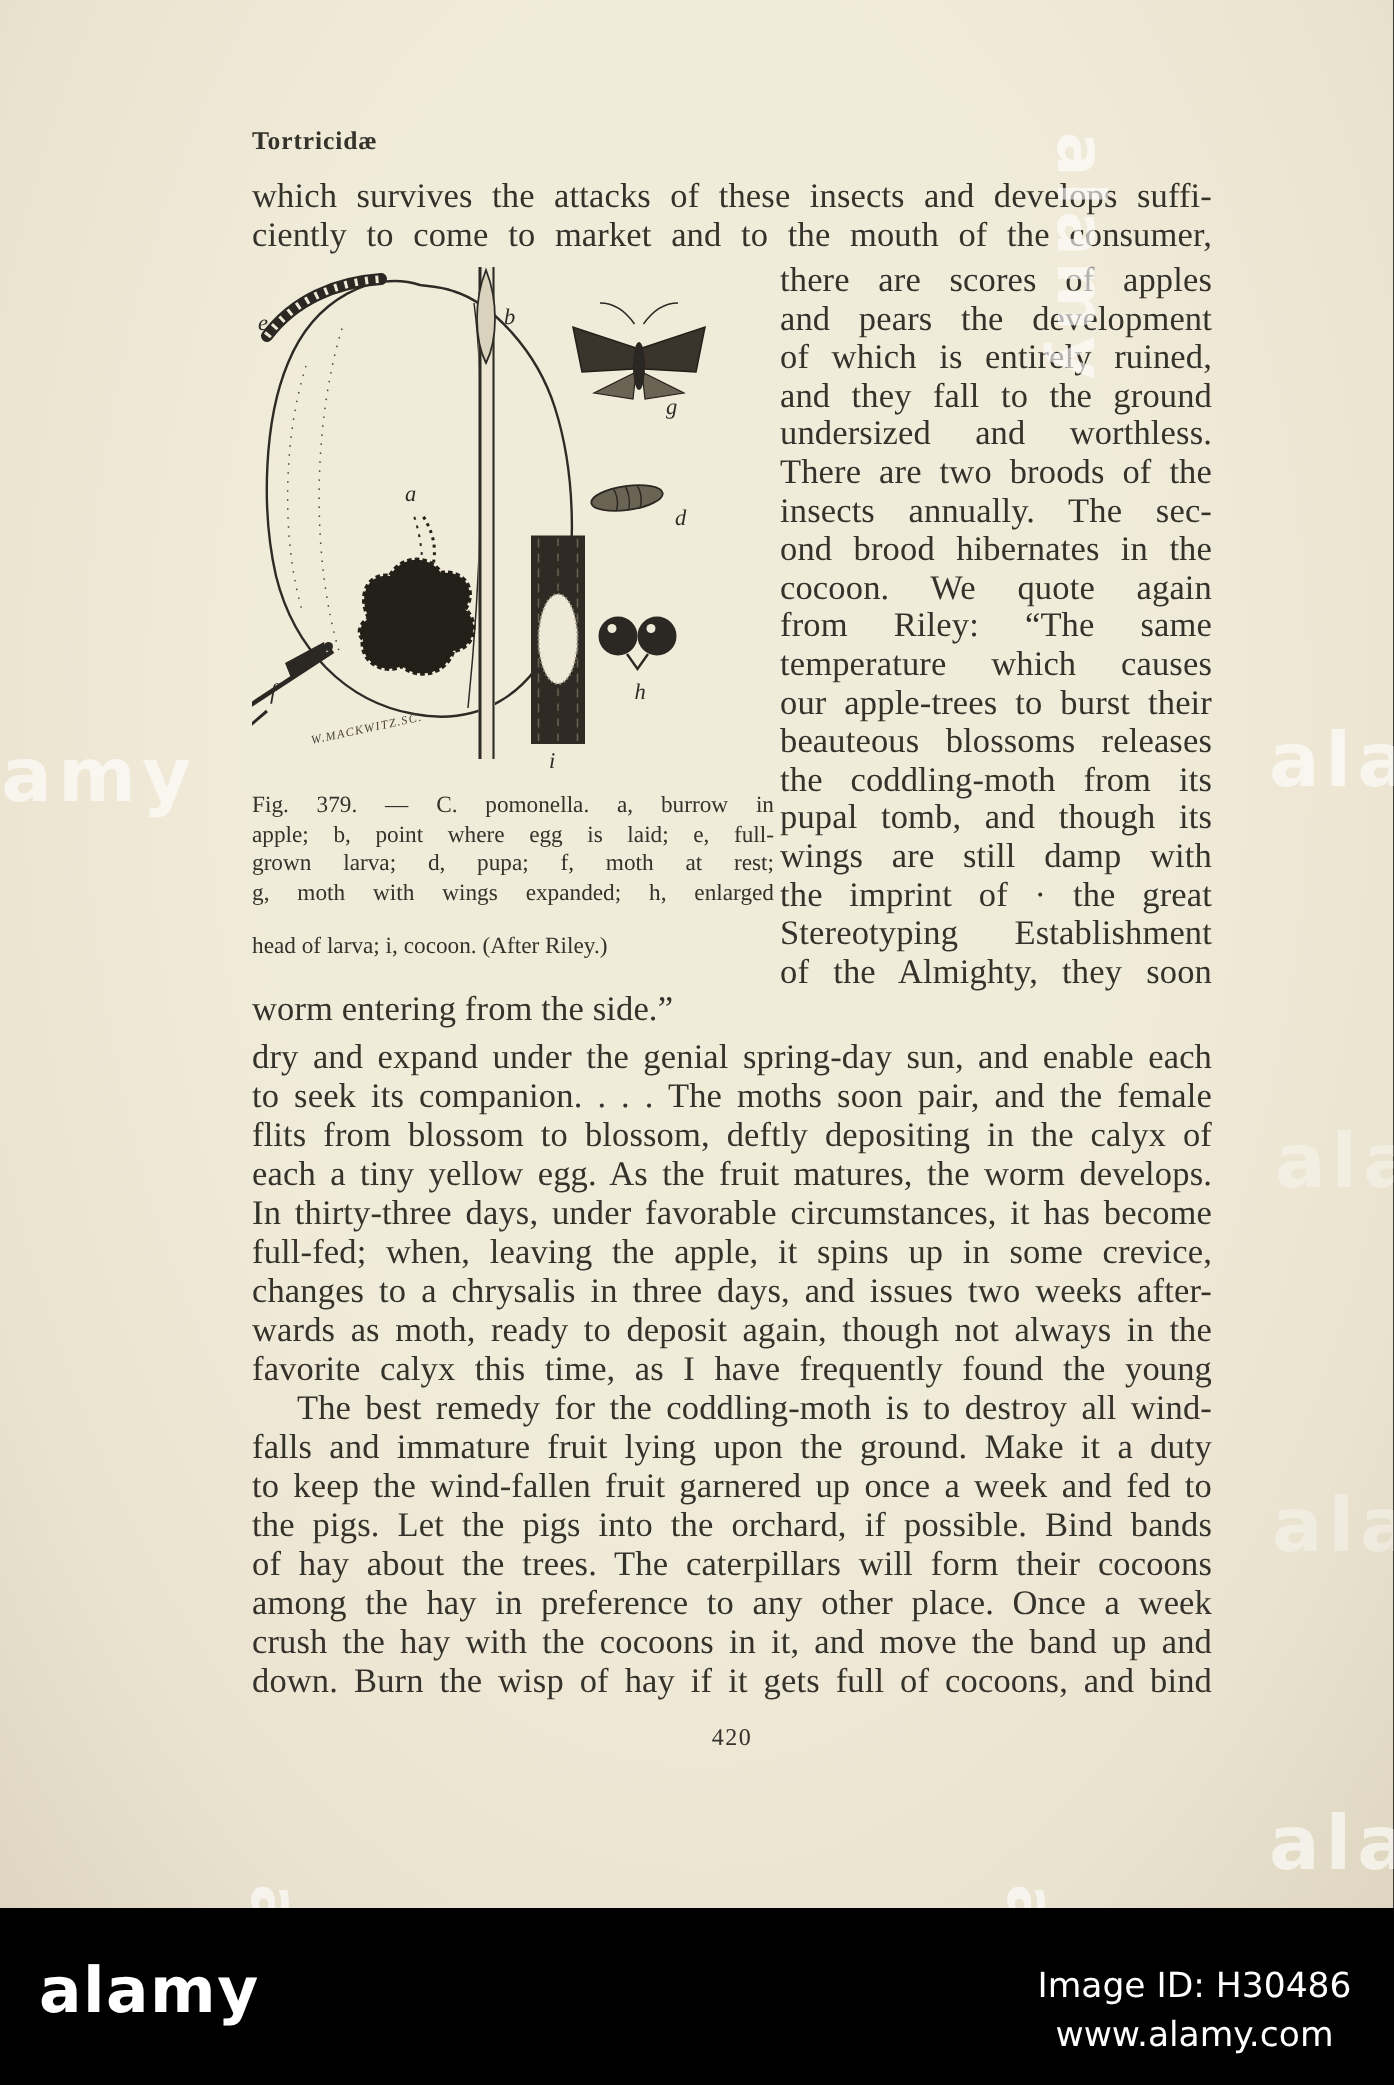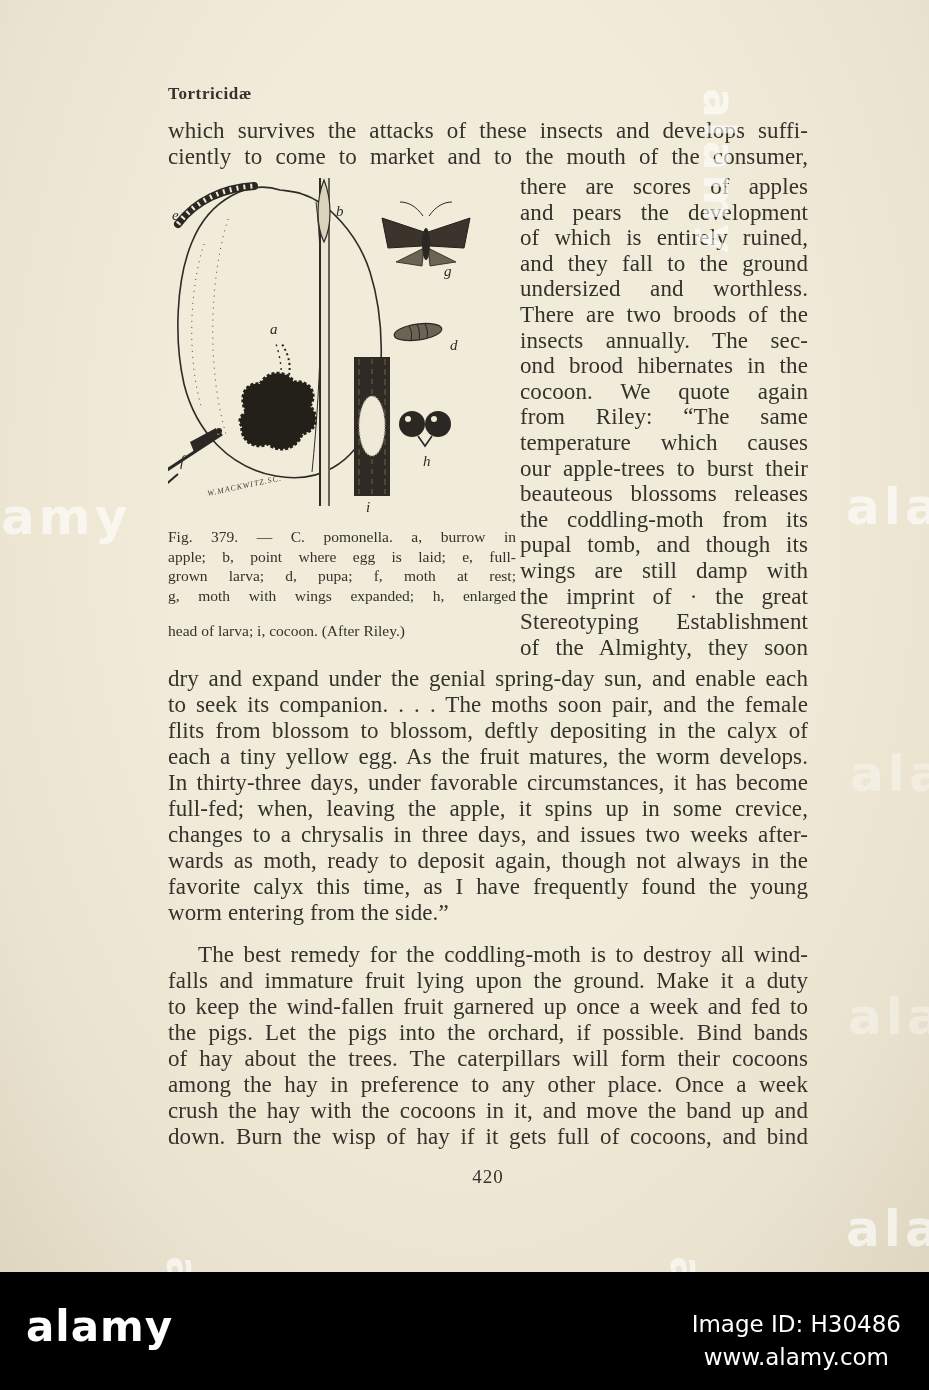--- a/index.html
+++ b/index.html
@@ -16,34 +16,34 @@
     position:absolute;left:168px;top:84px;width:640px;color:#35322b;
   }
   .running-head{
     font-size:17px;font-weight:bold;letter-spacing:0.6px;margin-bottom:14px;
   }
   .para{
     font-size:23px;line-height:26px;letter-spacing:0.1px;
     white-space:pre-line;text-align:justify;text-align-last:justify;
   }
   .para.no-stretch{text-align-last:left;}
-  .para.indent{text-indent:30px;margin-top:16px;}
+  .para.indent{text-indent:30px;margin-top:0;}
   .fig-row{display:flex;margin-top:4px;}
   .fig-col{flex:0 0 348px;width:348px;}
   .text-col{flex:1;margin-left:4px;line-height:25.6px;}
   figure{margin:0;}
   .fig-art{width:345px;height:345px;}
   .fig-art svg{display:block;}
   .caption{
     font-size:15.5px;line-height:19.5px;margin-top:8px;color:#35322b;
     white-space:pre-line;text-align:justify;text-align-last:justify;
   }
   .caption.last{text-align-last:left;margin-top:16px;}
   .page-number{
-    margin-top:16px;text-align:center;font-size:19px;letter-spacing:1px;
+    margin-top:16px;text-align:center;font-size:16px;letter-spacing:1px;
   }
   .lbl{font:italic 15px "Liberation Serif", serif;fill:#2e2b26;}
   .sig{font:italic 8px "Liberation Serif", serif;fill:#4a443a;letter-spacing:1px;}
   .wm{
     position:absolute;font-family:"DejaVu Sans", sans-serif;font-weight:700;
     font-size:50px;letter-spacing:4px;color:rgba(255,255,255,0.62);
     pointer-events:none;user-select:none;
   }
   .wm.v{transform:rotate(90deg);transform-origin:left top;font-size:44px;}
   .wm.faint{color:rgba(255,255,255,0.35);}
@@ -161,30 +161,30 @@
 our apple-trees to burst their
 beauteous blossoms releases
 the coddling-moth from its
 pupal tomb, and though its
 wings are still damp with
 the imprint of · the great
 Stereotyping Establishment
 of the Almighty, they soon</div>
     </div>
 
+    <div class="para no-stretch">worm entering from the side.”</div>
     <div class="para" style="margin-top:6px;">dry and expand under the genial spring-day sun, and enable each
 to seek its companion. . . .  The moths soon pair, and the female
 flits from blossom to blossom, deftly depositing in the calyx of
 each a tiny yellow egg.  As the fruit matures, the worm develops.
 In thirty-three days, under favorable circumstances, it has become
 full-fed; when, leaving the apple, it spins up in some crevice,
 changes to a chrysalis in three days, and issues two weeks after-
 wards as moth, ready to deposit again, though not always in the
 favorite calyx this time, as I have frequently found the young</div>
-    <div class="para no-stretch">worm entering from the side.”</div>
 
     <div class="para indent">The best remedy for the coddling-moth is to destroy all wind-
 falls and immature fruit lying upon the ground.  Make it a duty
 to keep the wind-fallen fruit garnered up once a week and fed to
 the pigs.  Let the pigs into the orchard, if possible.  Bind bands
 of hay about the trees.  The caterpillars will form their cocoons
 among the hay in preference to any other place.  Once a week
 crush the hay with the cocoons in it, and move the band up and
 down.  Burn the wisp of hay if it gets full of cocoons, and bind</div>
 

